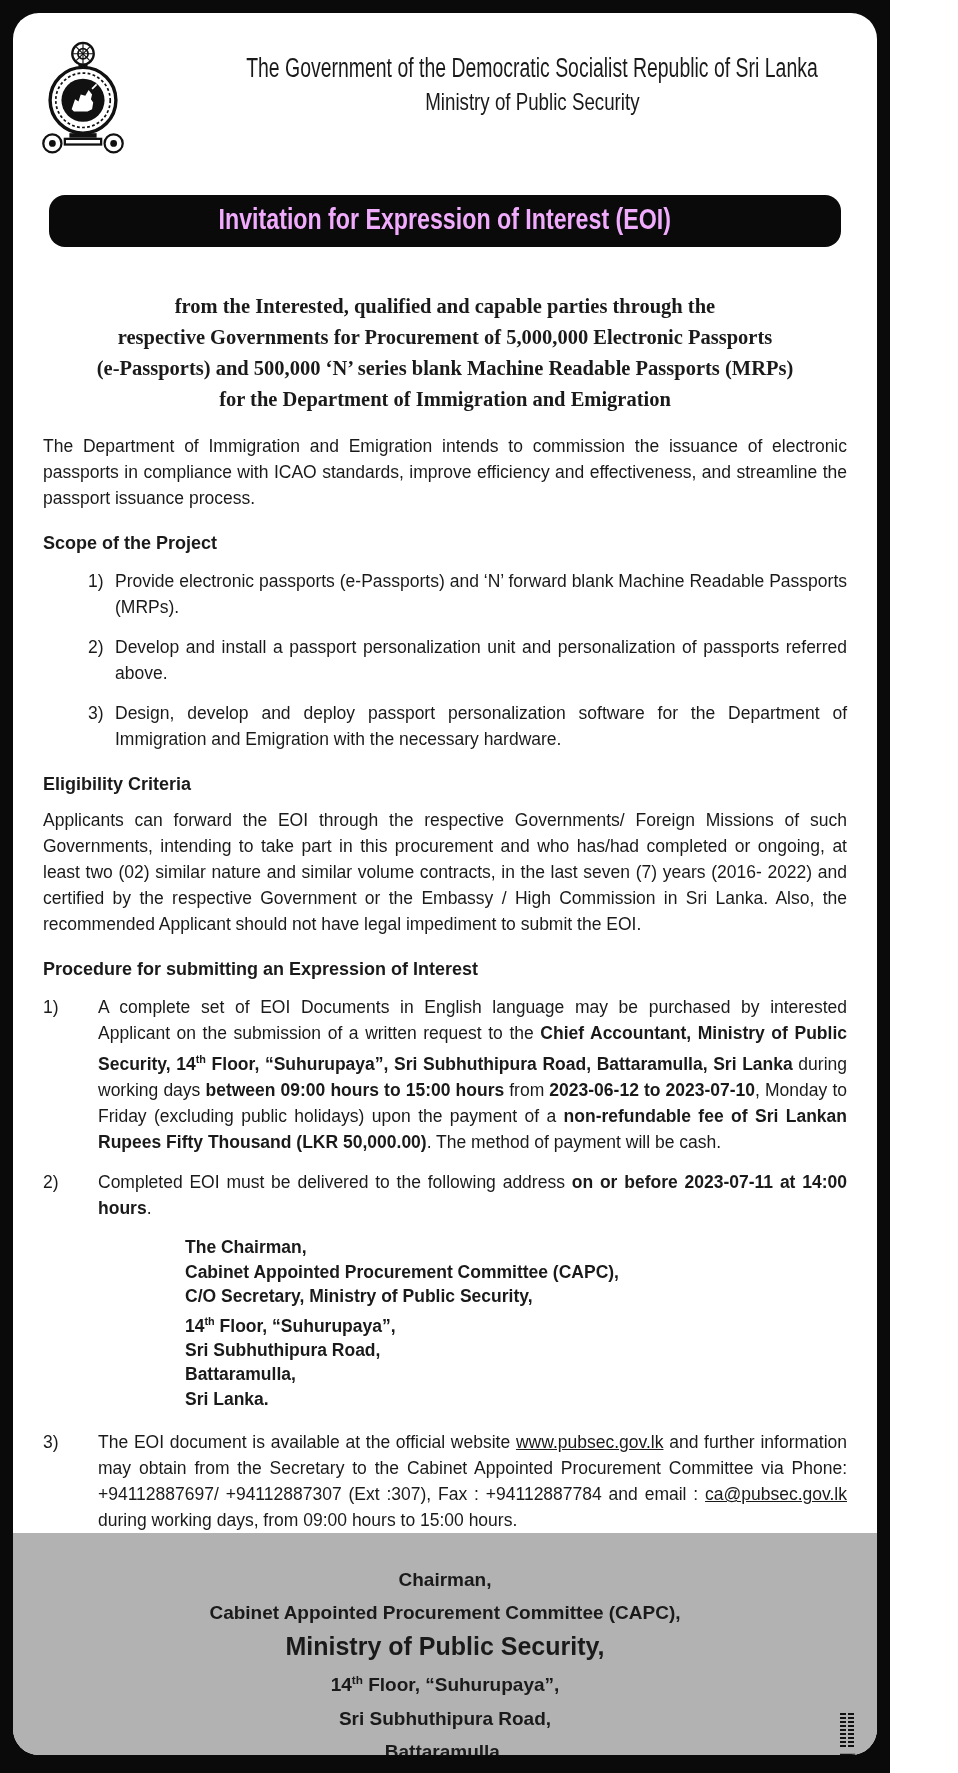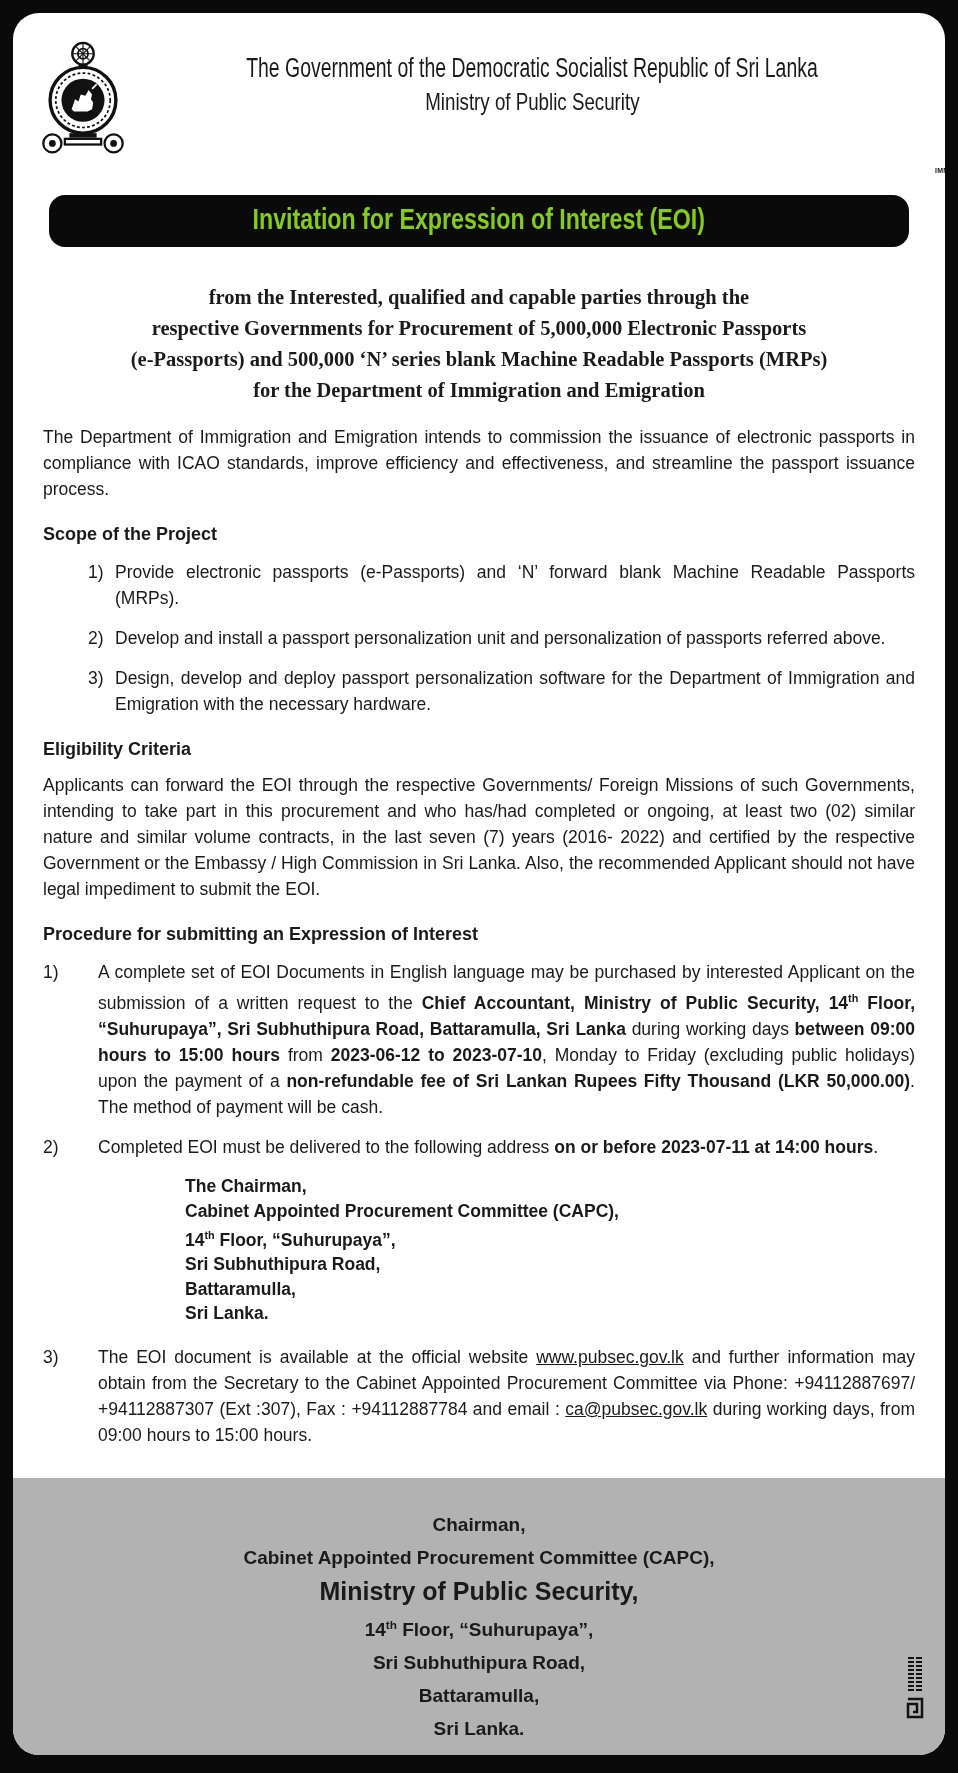--- a/index.html
+++ b/index.html
@@ -1,17 +1,17 @@
 <!DOCTYPE html>
 <html><head>
 <meta charset="utf-8">
 <style>
   html,body{margin:0;padding:0;background:#ffffff;}
   .page{
-    width:958px;height:1773px;box-sizing:border-box;
+    width:890px;height:1773px;box-sizing:border-box;
     background:#0a0a0a;padding:13px 13px 18px 13px;
     font-family:"Liberation Sans",sans-serif;color:#1a1a1a;
   }
   .content{
     background:#ffffff;width:100%;height:100%;box-sizing:border-box;
     border-radius:26px;display:flex;flex-direction:column;overflow:hidden;
   }
   .inner{padding:0 30px;}
   
   .header-row{display:flex;align-items:flex-start;padding:26px 18px 0 22px;}
@@ -20,26 +20,26 @@
   .gov-line1{font-size:27px;white-space:nowrap;}
   .gov-line1 .squeeze{display:inline-block;transform:scaleX(.72);transform-origin:center;}
   .gov-line2{font-size:24px;margin-top:4px;white-space:nowrap;}
   .gov-line2 .squeeze{display:inline-block;transform:scaleX(.78);transform-origin:center;}
   .dept{font-family:"Liberation Serif",serif;font-weight:bold;font-size:29px;margin-top:14px;white-space:nowrap;}
   .emblem-right{width:128px;flex:none;text-align:center;}
   .emblem-caption{font-size:7px;font-weight:bold;line-height:1.3;letter-spacing:.2px;margin-top:1px;}
   
   .banner{
     margin:20px 36px 0 36px;background:#0a0a0a;border-radius:16px;
-    color:#84cc16;text-align:center;font-weight:bold;font-size:29px;
+    color:#f0abfc;text-align:center;font-weight:bold;font-size:29px;
     padding:8px 0 11px 0;white-space:nowrap;
   }
   .banner .squeeze{display:inline-block;transform:scaleX(.8);transform-origin:center;}
   
-  .subject{margin-top:35px;text-align:center;font-family:"Liberation Serif",serif;
+  .subject{margin-top:44px;text-align:center;font-family:"Liberation Serif",serif;
     font-weight:bold;font-size:20.5px;line-height:31px;}
   
   .para{text-align:justify;font-size:17.5px;line-height:26px;margin-top:18px;}
   .section-heading{font-weight:bold;font-size:18px;margin-top:22px;}
   .num-item{display:flex;margin-top:14px;font-size:17.5px;line-height:26px;}
   .scope .num{width:27px;margin-left:45px;flex:none;}
   .scope .txt{flex:1;text-align:justify;}
   .proc .num{width:26px;flex:none;}
   .proc .txt{flex:1;text-align:justify;margin-left:29px;}
   .b{font-weight:bold;}
@@ -152,20 +152,21 @@
       </div>
 
       <div class="num-item proc">
         <span class="num">2)</span>
         <span class="txt"><span>Completed EOI must be delivered to the following address </span><span class="b">on or before 2023-07-11 at 14:00 hours</span><span>.</span></span>
       </div>
 
       <div class="address">
         <div>The Chairman,</div>
         <div>Cabinet Appointed Procurement Committee (CAPC),</div>
+        <div>C/O Secretary, Ministry of Public Security,</div>
         <div><span>14</span><span class="sup">th</span><span> Floor, “Suhurupaya”,</span></div>
         <div>Sri Subhuthipura Road,</div>
         <div>Battaramulla,</div>
         <div>Sri Lanka.</div>
       </div>
 
       <div class="num-item proc" style="margin-top:18px;">
         <span class="num">3)</span>
         <span class="txt"><span>The EOI document is available at the official website </span><span class="u-link">www.pubsec.gov.lk</span><span> and further information may obtain from the Secretary to the Cabinet Appointed Procurement Committee via Phone: +94112887697/ +94112887307 (Ext :307), Fax : +94112887784 and email : </span><span class="u-link">ca@pubsec.gov.lk</span><span> during working days, from 09:00 hours to 15:00 hours.</span></span>
       </div>

